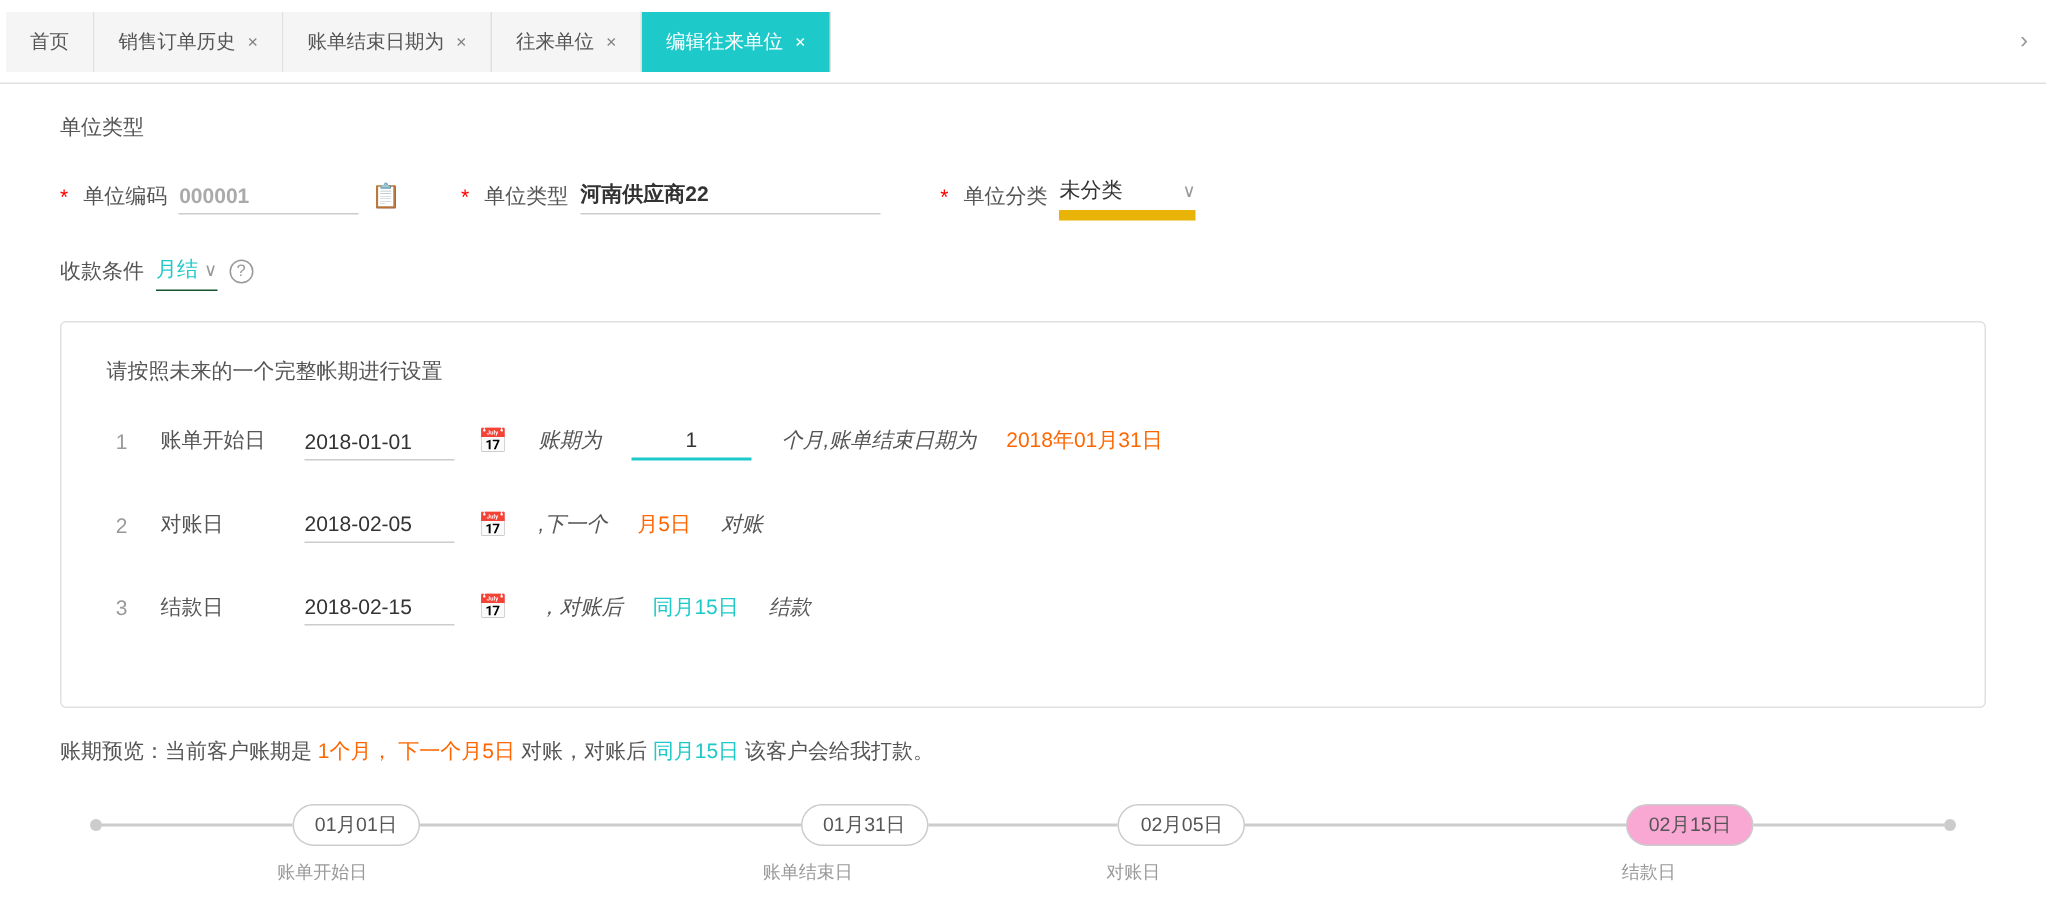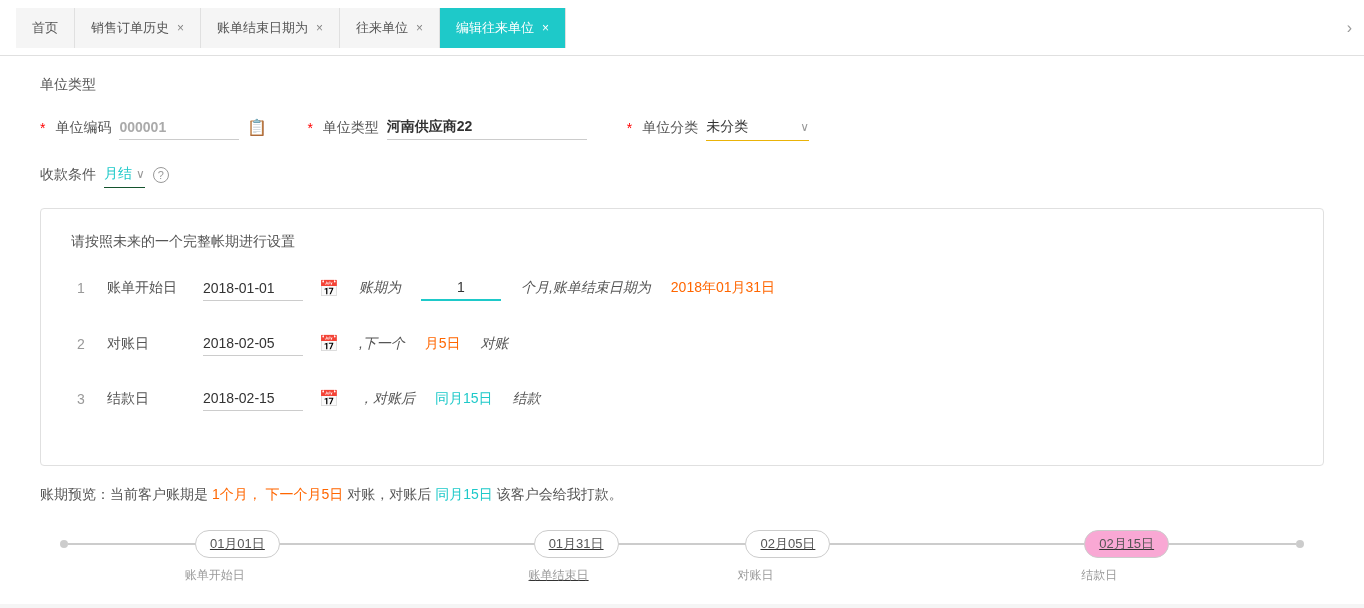--- a/index.html
+++ b/index.html
@@ -5,21 +5,21 @@
     * { box-sizing: border-box; margin: 0; padding: 0; }
     body { font-family: 'Microsoft YaHei', Arial, sans-serif; font-size: 14px; color: #333; background: #f5f5f5; }
 
     
     .tab-bar {
       display: flex;
       align-items: center;
       background: #fff;
       border-bottom: 1px solid #e0e0e0;
       height: 56px;
-      padding-left: 16px;
+      padding-left: 4px;
     }
     .tab-item {
       display: flex;
       align-items: center;
       padding: 0 16px;
       height: 40px;
       cursor: pointer;
       font-size: 13px;
       color: #555;
       border-right: 1px solid #e0e0e0;
@@ -138,24 +138,24 @@
     }
     .select-value {
       color: #1ec9c9;
       font-size: 14px;
     }
     .chevron-down { color: #999; font-size: 12px; }
 
     .dropdown-field {
       display: flex;
       align-items: center;
-      border-bottom: 1px solid #eab308;
-      padding: 4px 0;
-      cursor: pointer;
-      gap: 52px;
+      border-bottom: 7px solid #eab308;
+      padding: 4px 0;
+      cursor: pointer;
+      gap: 40px;
     }
     .dropdown-value { color: #333; font-size: 14px; }
 
     .help-icon {
       width: 16px;
       height: 16px;
       border-radius: 50%;
       border: 1px solid #999;
       display: flex;
       align-items: center;
@@ -332,21 +332,21 @@
     <span>对账，对账后</span>
     <span class="teal-text">同月15日</span>
     <span>该客户会给我打款。</span>
   </div>
 
   <div style="display:flex; align-items:flex-start; padding: 0 20px;">
     <div style="padding-top:12px; margin-right:0;">
       <div style="width:8px;height:8px;background:#ccc;border-radius:50%;"></div>
     </div>
     <div style="flex:1; display:flex; flex-direction:column;">
-      <div style="display:flex; align-items:center; height:32px;text-decoration:underline;">
+      <div style="display:flex; align-items:center; height:32px;">
         <div style="flex:1; height:2px; background:#ccc;"></div>
         <div style="background:#fff;border:1px solid #ccc;border-radius:20px;padding:4px 14px;font-size:13px;color:#555;white-space:nowrap;">
           <span>01月01日</span>
         </div>
         <div style="flex:2; height:2px; background:#ccc;"></div>
         <div style="background:#fff;border:1px solid #ccc;border-radius:20px;padding:4px 14px;font-size:13px;color:#555;white-space:nowrap;">
           <span>01月31日</span>
         </div>
         <div style="flex:1; height:2px; background:#ccc;"></div>
         <div style="background:#fff;border:1px solid #ccc;border-radius:20px;padding:4px 14px;font-size:13px;color:#555;white-space:nowrap;">
@@ -357,21 +357,21 @@
           <span>02月15日</span>
         </div>
         <div style="flex:1; height:2px; background:#ccc;"></div>
       </div>
       <div style="display:flex; align-items:flex-start; padding-top:6px;">
         <div style="flex:1;"></div>
         <div style="text-align:center; width:100px; margin-left:-50px;">
           <span style="font-size:12px;color:#999;">账单开始日</span>
         </div>
         <div style="flex:2;"></div>
-        <div style="text-align:center; width:100px; margin-left:-50px;text-decoration:underline;">
+        <div style="width:100px; margin-left:-50px;">
           <span style="font-size:12px;color:#999;">账单结束日</span>
         </div>
         <div style="flex:1;"></div>
         <div style="text-align:center; width:100px; margin-left:-50px;">
           <span style="font-size:12px;color:#999;">对账日</span>
         </div>
         <div style="flex:2;"></div>
         <div style="text-align:center; width:100px; margin-left:-50px;">
           <span style="font-size:12px;color:#999;">结款日</span>
         </div>

